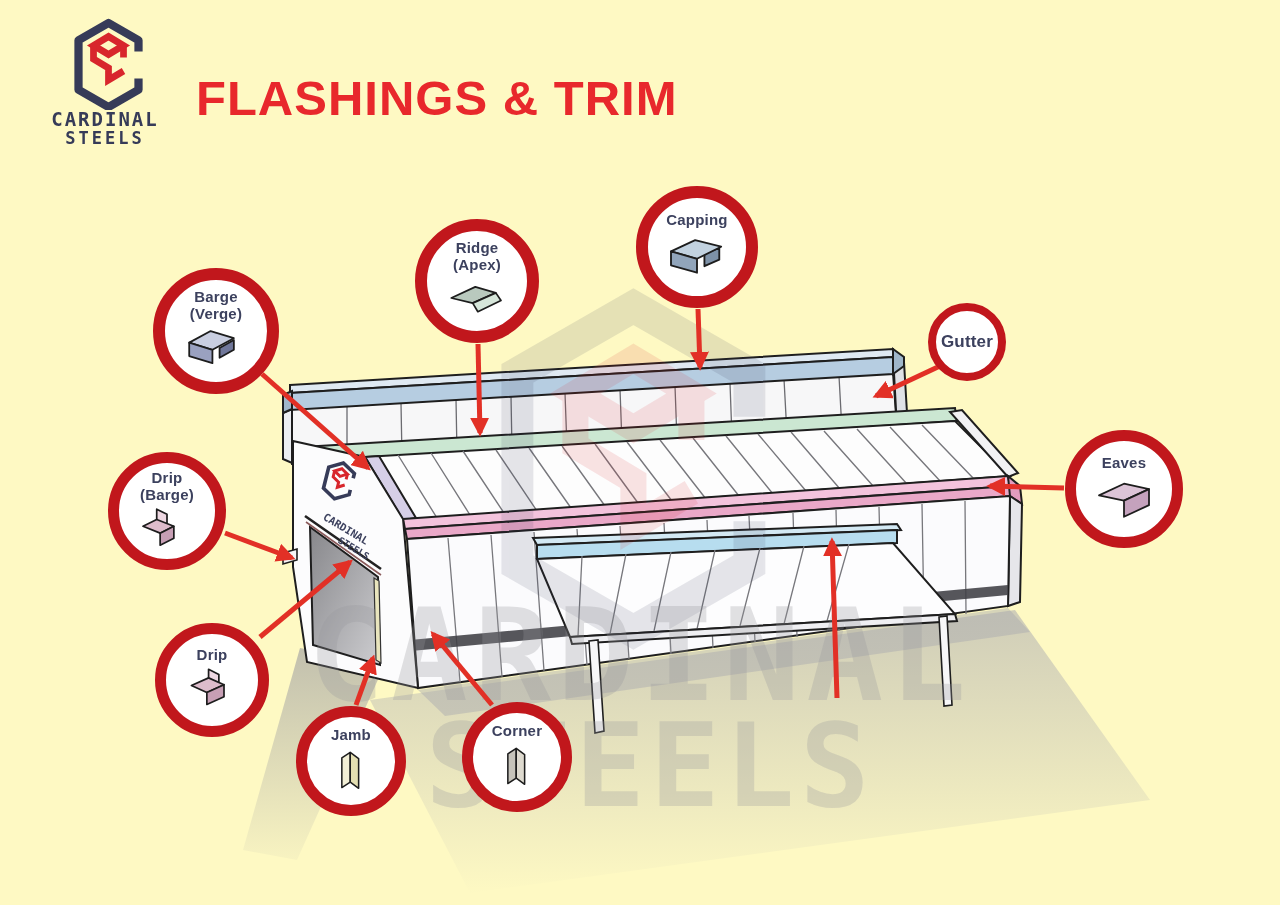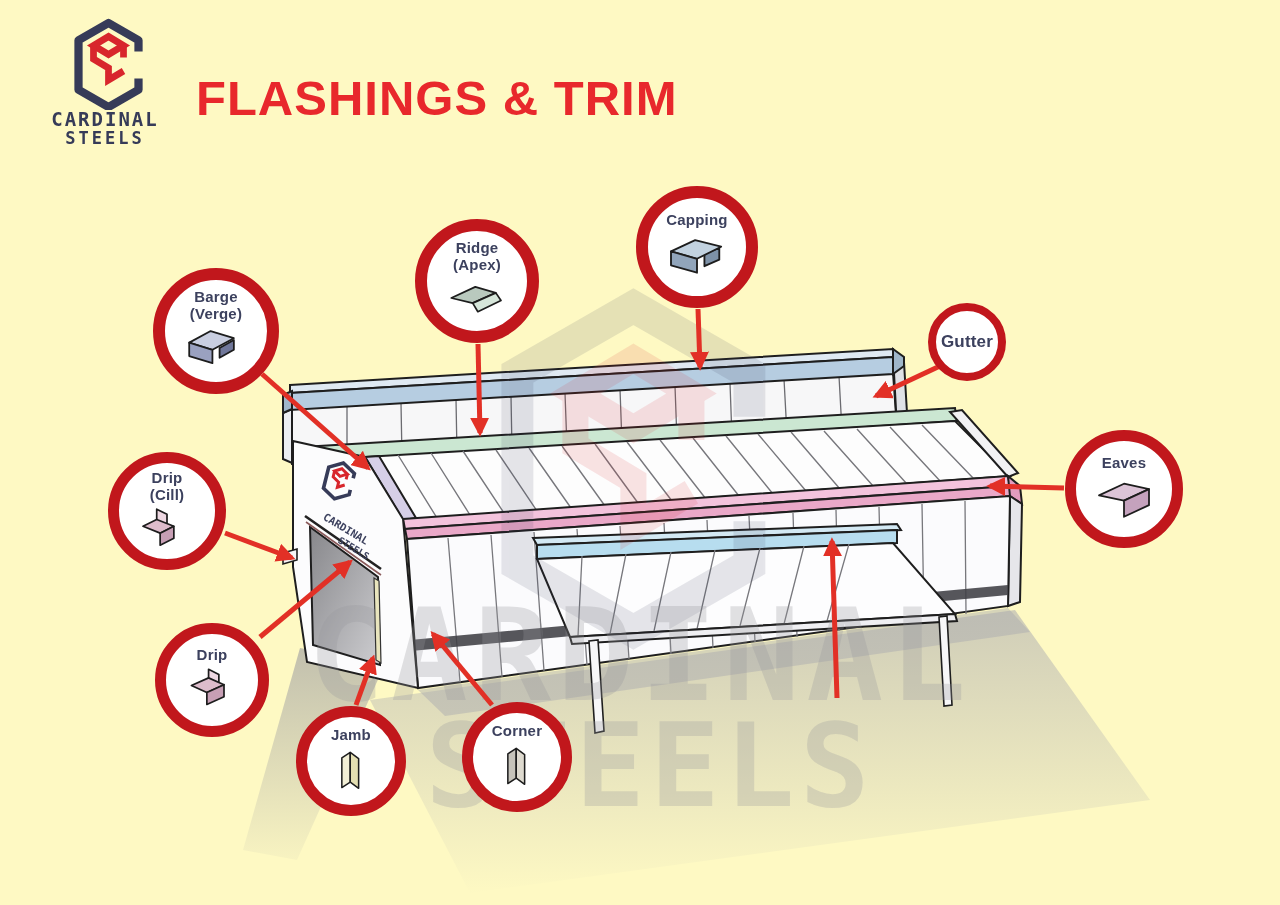--- a/index.html
+++ b/index.html
@@ -225,21 +225,21 @@
       <g stroke="#1d1d1d" stroke-width="2" stroke-linejoin="round">
         <polygon points="10,25 38,12 66,18 38,31" fill="#dcc4d7"></polygon>
         <polygon points="38,31 66,18 66,36 38,49" fill="#c5a2bd"></polygon>
       </g>
     </svg>
   </div>
 
   <div class="callout" style="left:108px;top:452px;width:118px;height:118px;border-width:11px;">
     <div class="label">
       <span>Drip</span>
-        <span>(Cill)</span>
+        <span>(Barge)</span>
     </div>
     <svg width="66" height="48" viewBox="0 0 76 56">
       <g stroke="#1d1d1d" stroke-width="2" stroke-linejoin="round">
         <polygon points="26,6 38,12 38,28 26,22" fill="#eed8e2"></polygon>
         <polygon points="10,26 26,18 46,26 30,34" fill="#ddbccb"></polygon>
         <polygon points="30,34 46,26 46,40 30,48" fill="#c79fb5"></polygon>
       </g>
     </svg>
   </div>
 

